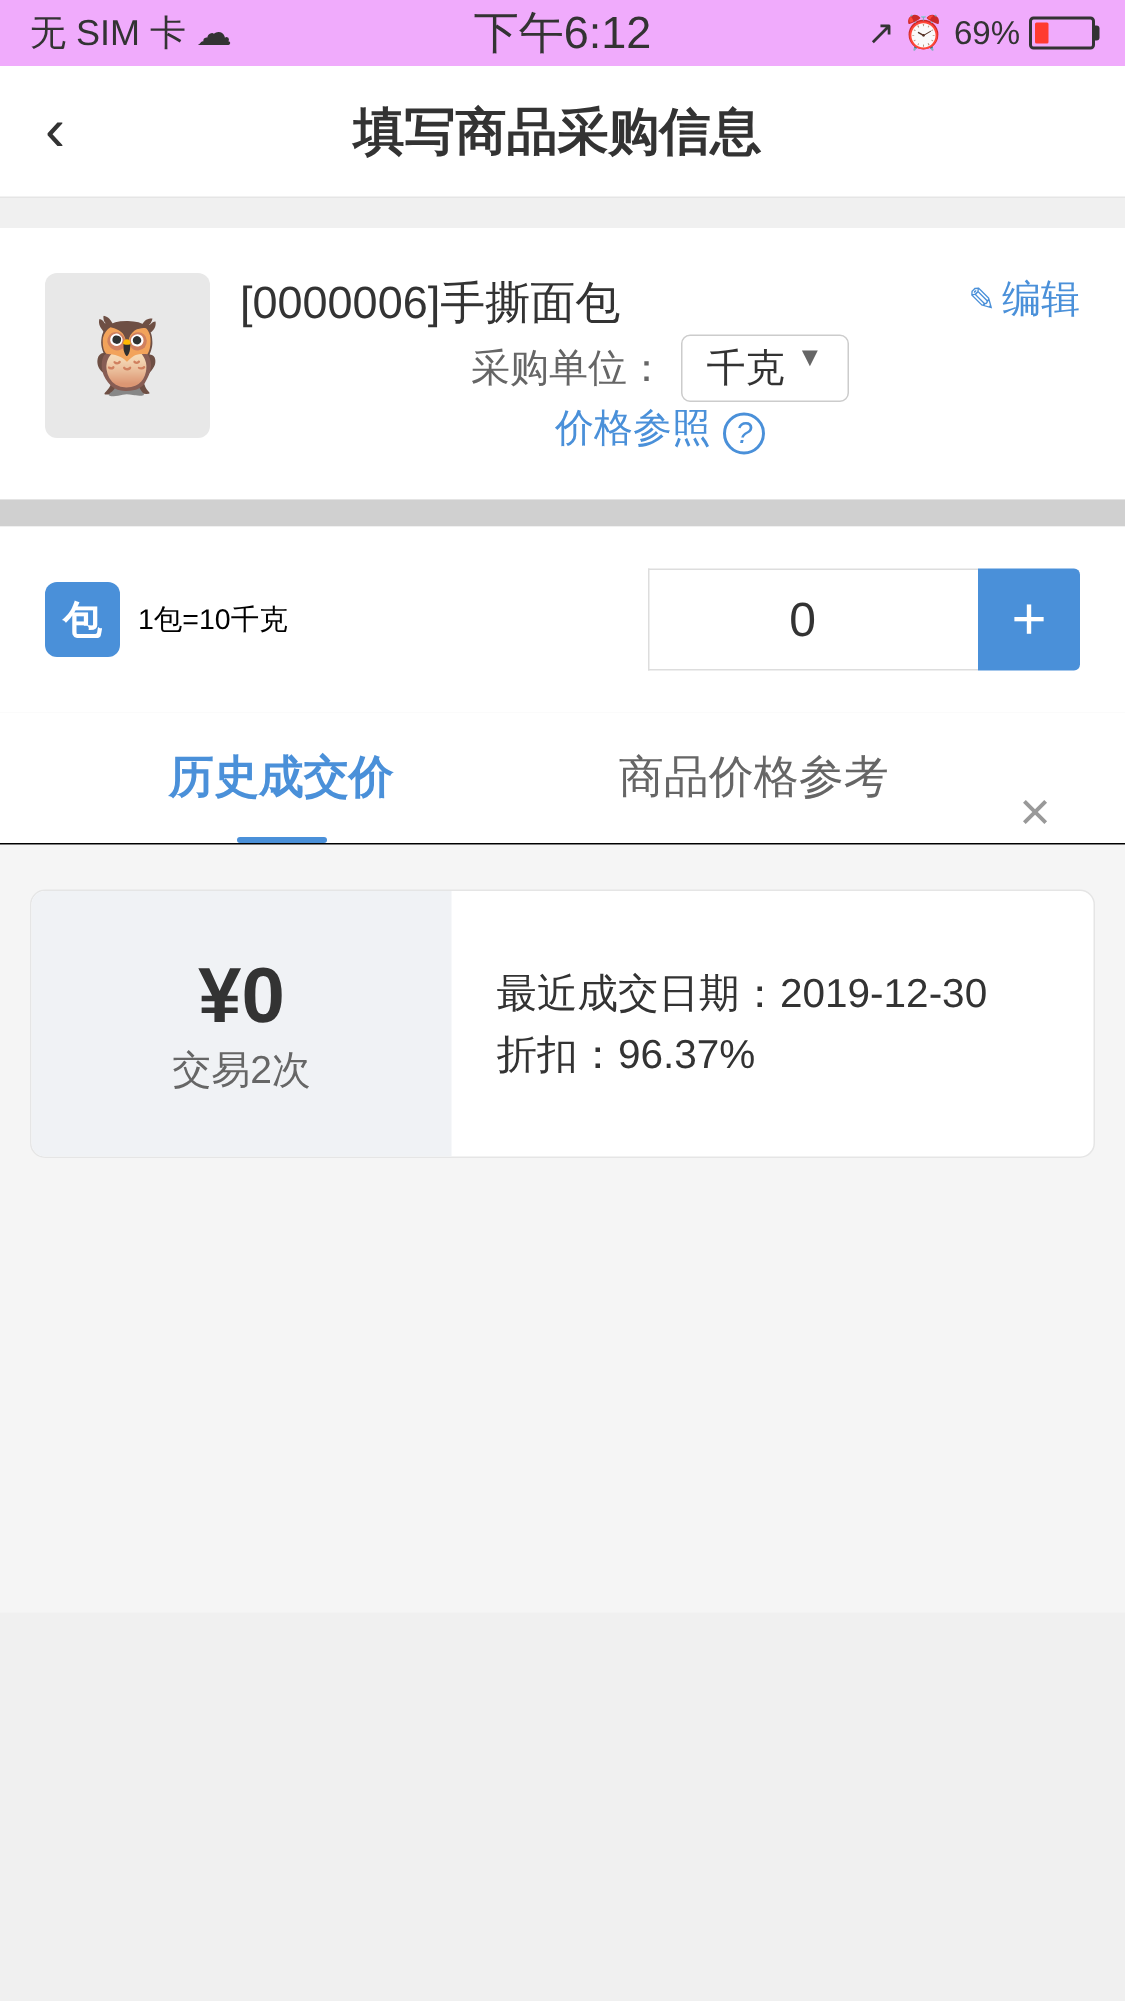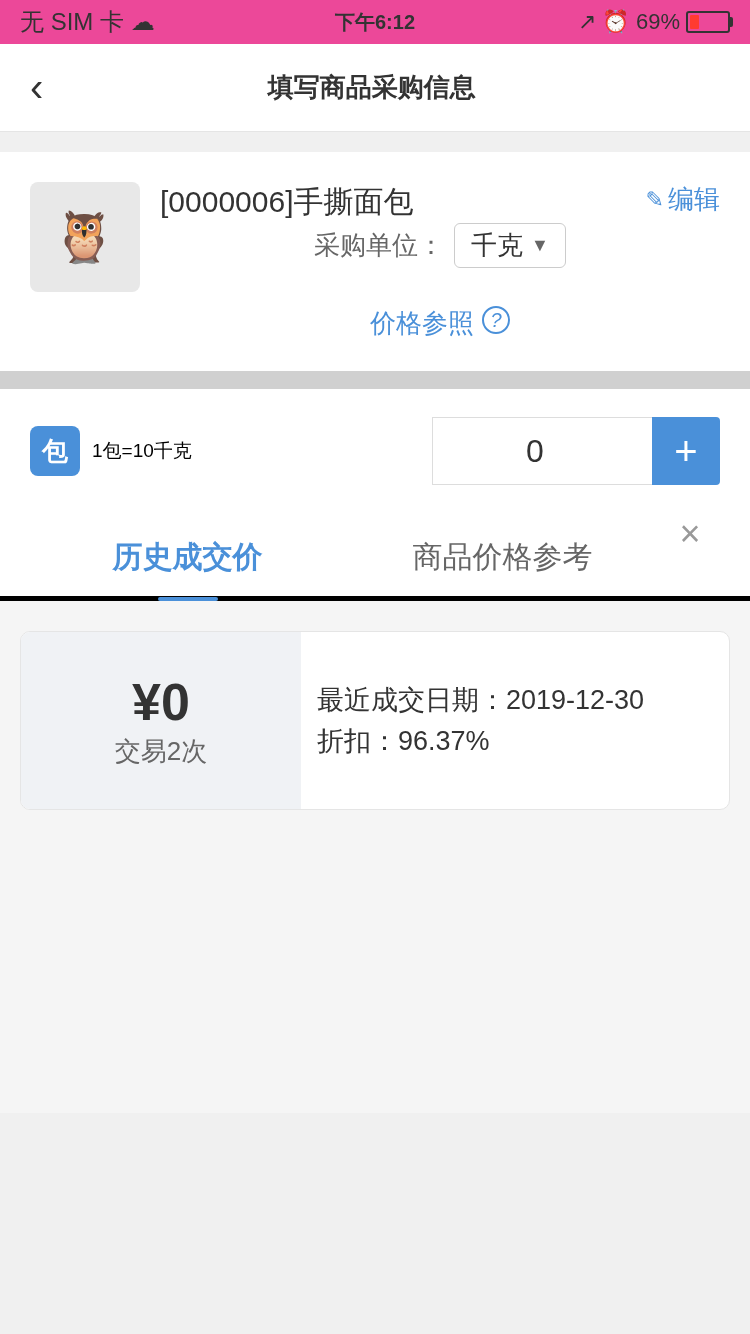--- a/index.html
+++ b/index.html
@@ -9,36 +9,36 @@
       min-height: 1334px;
       background: #f0f0f0;
       font-family: -apple-system, "PingFang SC", "Helvetica Neue", Arial, sans-serif;
       font-size: 28px;
       color: #333;
     }
 
     
     .status-bar {
       height: 44px;
-      background: #ec4899;
+      background: #f0abfc;
       display: flex;
       align-items: center;
       justify-content: space-between;
       padding: 0 20px;
       font-size: 24px;
       color: #333;
     }
     .status-left {
       display: flex;
       align-items: center;
       gap: 8px;
     }
     .status-center {
-      font-size: 20px;
-      font-weight: 700;
+      font-size: 30px;
+      font-weight: 400;
       position: absolute;
       left: 50%;
       transform: translateX(-50%);
     }
     .status-right {
       display: flex;
       align-items: center;
       gap: 6px;
       font-size: 22px;
     }
@@ -79,21 +79,21 @@
     }
     .nav-back {
       font-size: 40px;
       color: #333;
       cursor: pointer;
       padding-right: 20px;
     }
     .nav-title {
       flex: 1;
       text-align: center;
-      font-size: 26px;
+      font-size: 34px;
       font-weight: 600;
       color: #333;
       margin-right: 40px;
     }
 
     
     .product-card {
       background: #fff;
       margin-top: 20px;
       padding: 30px;
@@ -149,35 +149,34 @@
       font-size: 26px;
       color: #666;
     }
     .unit-dropdown {
       border: 1px solid #ccc;
       border-radius: 6px;
       padding: 4px 16px;
       font-size: 26px;
       color: #333;
       display: flex;
-      align-items: center;
+      align-items: flex-start;
       gap: 8px;
       margin-left: 10px;
     }
     .unit-arrow {
       font-size: 18px;
       color: #666;
     }
     .price-ref {
       font-size: 26px;
       color: #4a90d9;
       display: flex;
-      align-items: flex-start;
+      align-items: flex-end;
       gap: 8px;
-      margin-top: 38px;
     }
     .price-ref-icon {
       width: 28px;
       height: 28px;
       border: 2px solid #4a90d9;
       border-radius: 50%;
       display: flex;
       align-items: center;
       justify-content: center;
       font-size: 20px;
@@ -253,22 +252,22 @@
     
     .panel-bg {
       background: #f5f5f5;
       min-height: 600px;
     }
 
     
     .tabs-bar {
       background: #fff;
       display: flex;
-      align-items: flex-start;
-      border-bottom: 5px solid #000000;
+      align-items: flex-end;
+      border-bottom: 1px solid #000000;
       padding: 0 30px;
       height: 88px;
     }
     .tab-item {
       flex: 1;
       text-align: center;
       font-size: 30px;
       color: #666;
       height: 88px;
       display: flex;
@@ -324,21 +323,21 @@
       font-weight: 600;
       color: #333;
     }
     .history-trades {
       font-size: 26px;
       color: #666;
       margin-top: 2px;
     }
     .history-right {
       flex: 1;
-      padding: 36px 16px;
+      padding: 36px 30px;
       display: flex;
       flex-direction: column;
       justify-content: center;
     }
     .history-detail-row {
       font-size: 27px;
       color: #333;
       line-height: 1.5;
     }
   </style>

